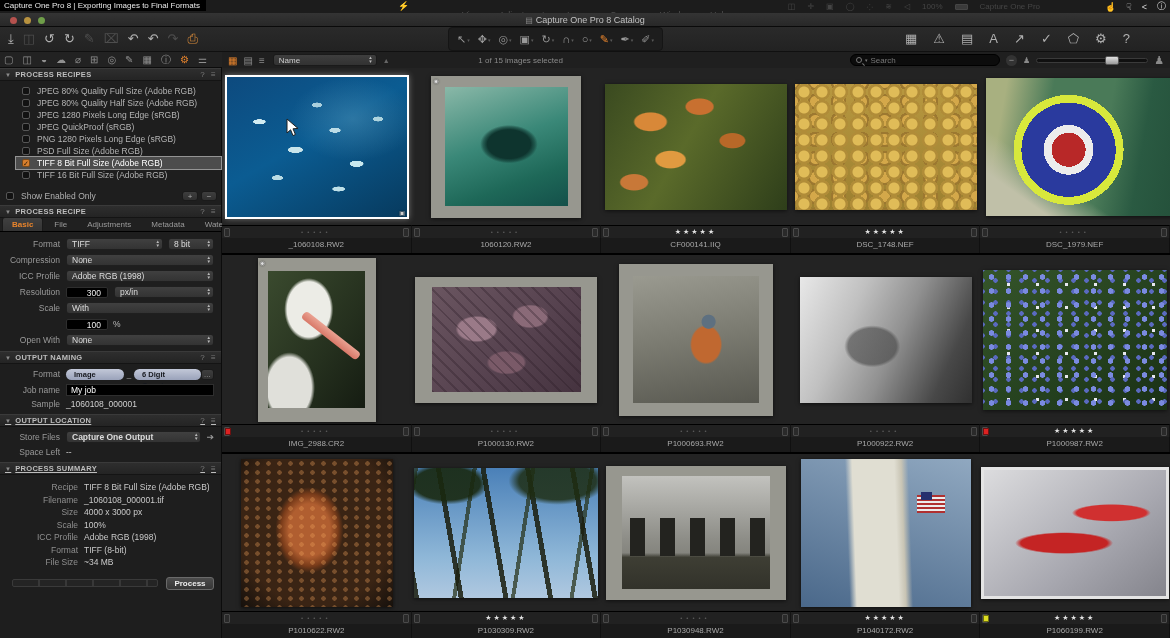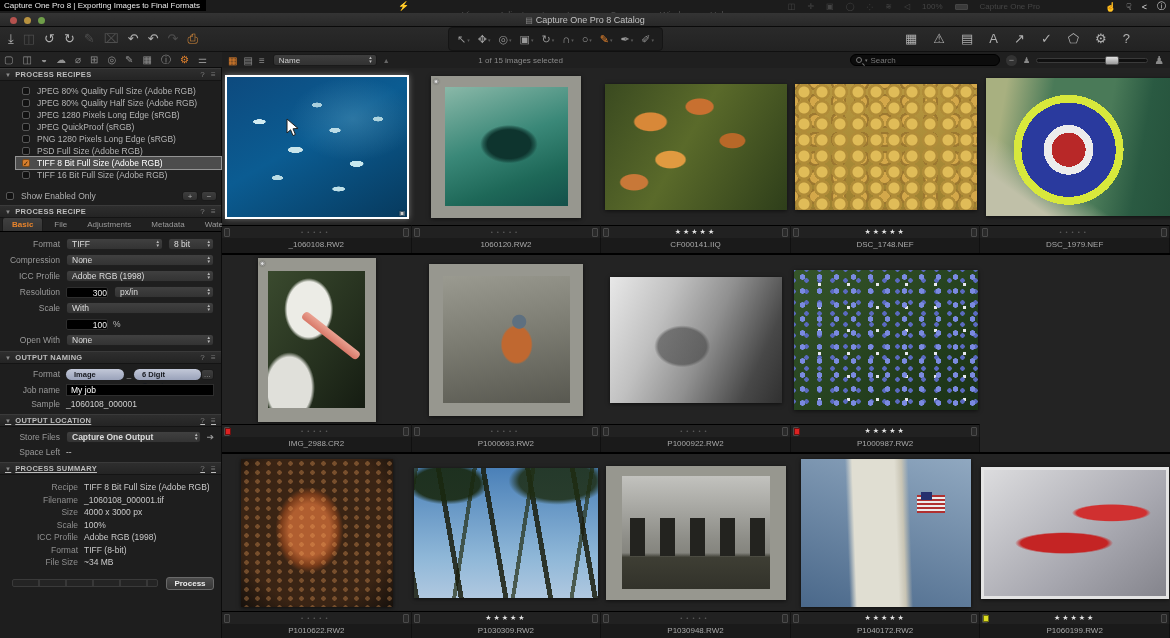--- a/index.html
+++ b/index.html
@@ -74,21 +74,21 @@
 
   .tabsbar { height:14px; background:#202020; border-bottom:1px solid #000; display:flex; align-items:flex-end; padding:0 2px; gap:2px; }
   .tabsbar .tab { color:#9a9a9a; font-size:8px; padding:2px 9px; }
   .tabsbar .tab.sel { background:linear-gradient(#404040,#343434); border:1px solid #1a1a1a; border-bottom:none; border-radius:3px 3px 0 0; color:#e8842c; font-weight:bold; }
 
   .field-row { display:flex; align-items:center; height:16px; padding-right:7px; }
   .field-row .lbl { width:66px; text-align:right; color:#9a9a9a; font-size:8.5px; padding-right:6px; flex:0 0 auto; }
   .dd { height:12px; background:linear-gradient(#404040,#333); border:1px solid #1f1f1f; border-radius:3px; display:flex; align-items:center; color:#ddd; font-size:8.5px; padding-left:5px; position:relative; flex:1; }
   .dd .ud { margin-left:auto; margin-right:2px; color:#bbb; font-size:4.5px; line-height:4px; text-align:center; }
   .dd.narrow { flex:0 0 46px; margin-left:5px; }
-  .blackbox { width:42px; height:11px; background:#000; border:1px solid #2e2e2e; border-radius:2px; color:#eee; font-size:8.5px; text-align:right; padding-right:0; line-height:10px; flex:0 0 auto; }
+  .blackbox { width:42px; height:11px; background:#000; border:1px solid #2e2e2e; border-radius:2px; color:#eee; font-size:8.5px; text-align:right; padding-right:6px; line-height:10px; flex:0 0 auto; }
   .unit-dd { margin-left:6px; }
   .pct { color:#bbb; margin-left:5px; font-size:8.5px; }
 
   .pill { height:11px; border-radius:7px; background:linear-gradient(#c2c8d8,#9aa2ba); color:#16181e; font-size:7.5px; font-weight:bold; line-height:11px; padding:0 8px; }
   .tok-sep { color:#aaa; font-size:8px; margin:0 3px; }
   .more-btn { margin-left:auto; width:14px; height:11px; background:linear-gradient(#3e3e3e,#303030); border:1px solid #1a1a1a; border-radius:3px; color:#aaa; font-size:7px; line-height:10px; text-align:center; }
   .input-black { flex:1; height:12px; background:#000; border:1px solid #2e2e2e; color:#fff; font-size:8.5px; line-height:11px; padding-left:4px; }
   .plain-val { color:#d0d0d0; font-size:8.5px; }
   .goto { margin-left:5px; color:#999; font-size:9px; }
 
@@ -647,20 +647,31 @@
             </div>
           </div>
           <div class="ratebar">
             <span class="ctag red"></span>
             <span class="stars none">•••••</span>
           </div>
           <div class="namebar">IMG_2988.CR2</div>
         </div>
         <div class="bcell">
           <div class="tarea">
+            <div class="thumb th-frostleaves matte">
+              <div class="photo ph-frostleaves"></div>
+            </div>
+          </div>
+          <div class="ratebar">
+            <span class="stars none">•••••</span>
+          </div>
+          <div class="namebar">P1000130.RW2</div>
+        </div>
+        <div class="bcell">
+          <div class="tarea">
             <div class="thumb th-chaffinch matte">
               <div class="photo ph-chaffinch"></div>
             </div>
           </div>
           <div class="ratebar">
             <span class="stars none">•••••</span>
           </div>
           <div class="namebar">P1000693.RW2</div>
         </div>
         <div class="bcell">

